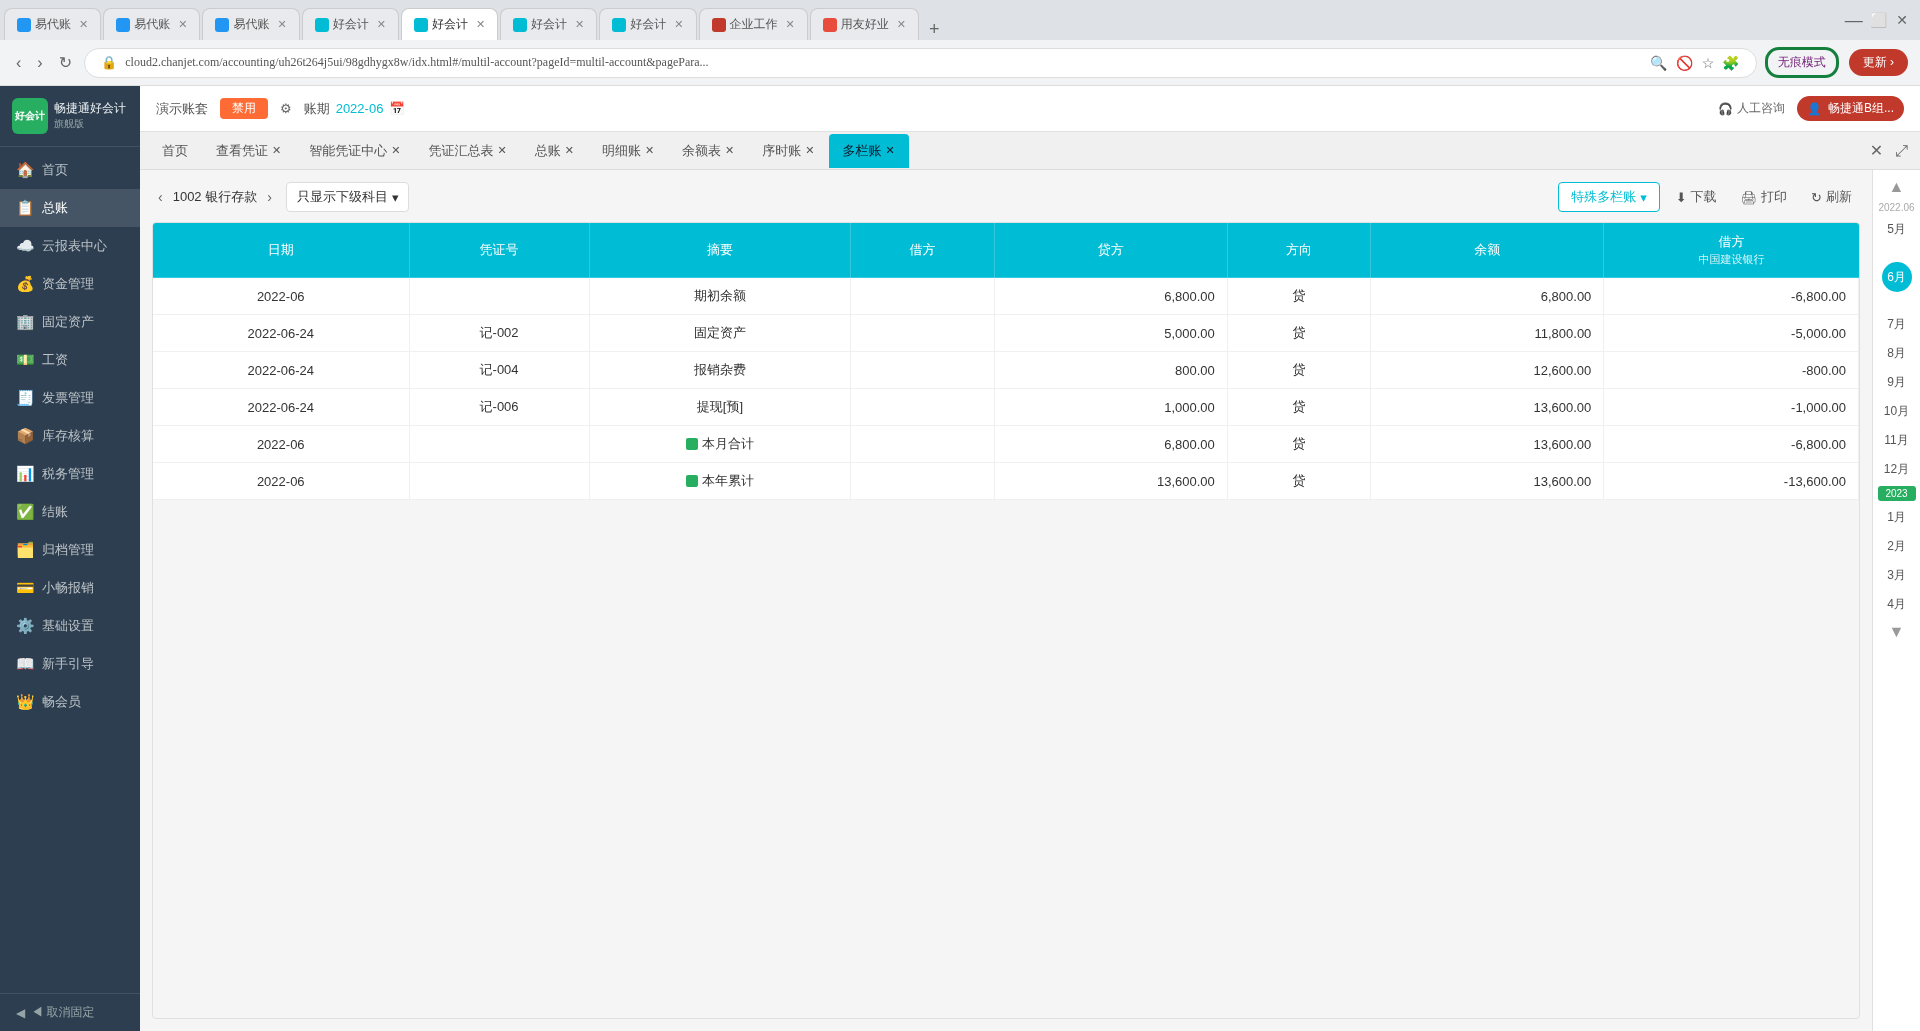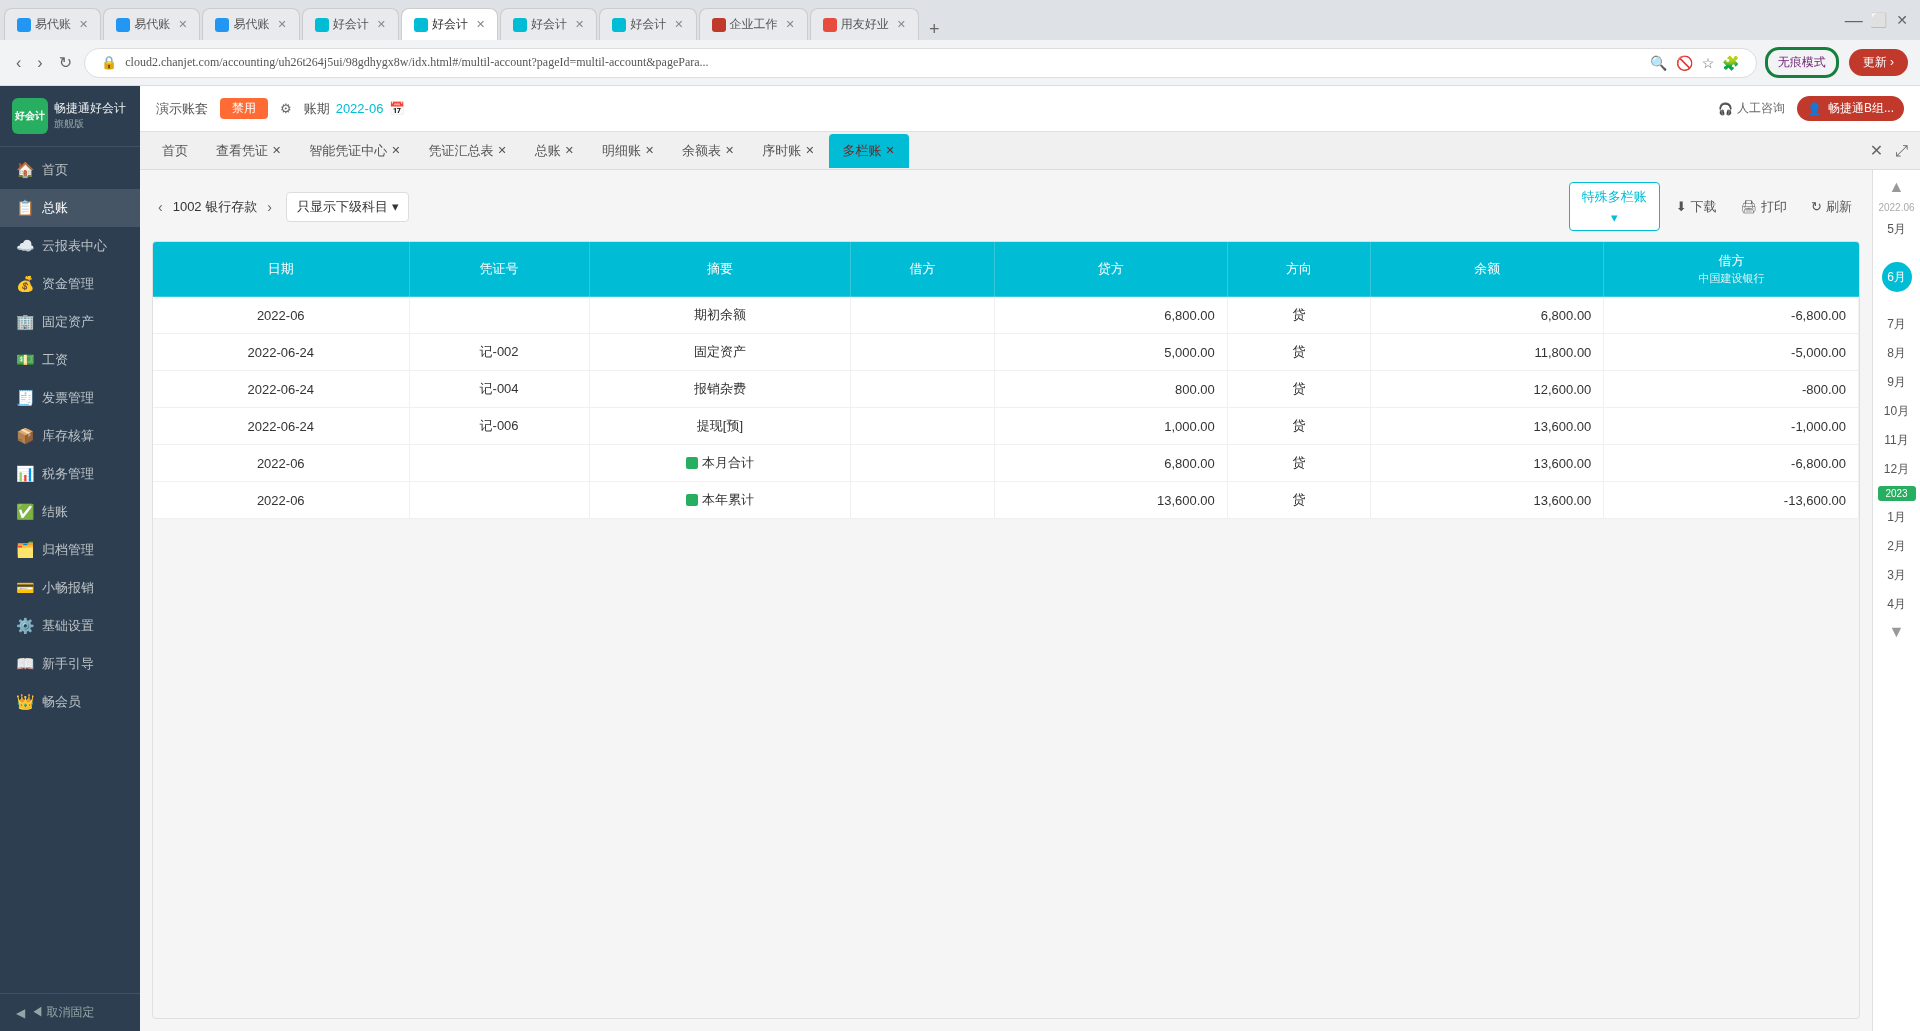--- a/index.html
+++ b/index.html
@@ -47,37 +47,37 @@
     .app-header { background: #fff; border-bottom: 1px solid #e0e0e0; padding: 0 16px; display: flex; align-items: center; gap: 12px; height: 46px; }
     .demo-badge { background: #ff6b35; color: white; padding: 2px 12px; border-radius: 4px; font-size: 12px; }
     .period-info { display: flex; align-items: center; gap: 6px; color: #555; font-size: 13px; }
     .header-right { margin-left: auto; display: flex; align-items: center; gap: 12px; }
     .consult-btn { color: #666; font-size: 12px; display: flex; align-items: center; gap: 4px; cursor: pointer; }
     .user-info { display: flex; align-items: center; gap: 6px; background: #c0392b; color: white; padding: 4px 10px; border-radius: 16px; font-size: 12px; cursor: pointer; }
 
     
     .page-tabs { background: #f0f0f0; display: flex; align-items: center; border-bottom: 1px solid #ddd; padding-left: 8px; height: 38px; }
     .page-tab { padding: 8px 14px; font-size: 13px; cursor: pointer; color: #555; white-space: nowrap; display: flex; align-items: center; gap: 4px; position: relative; }
-    .page-tab.active { background: #00bcd4; color: #7f1d1d; border-radius: 4px 4px 0 0; }
+    .page-tab.active { background: #00bcd4; color: #0f172a; border-radius: 4px 4px 0 0; }
     .page-tab .tab-x { font-size: 11px; color: inherit; cursor: pointer; }
     .tab-actions { margin-left: auto; display: flex; align-items: center; gap: 4px; padding-right: 8px; }
     .tab-action-btn { background: none; border: none; cursor: pointer; color: #666; font-size: 16px; padding: 4px; }
 
     
     .content-area { flex: 1; display: flex; overflow: hidden; }
     .ledger-area { flex: 1; display: flex; flex-direction: column; overflow: hidden; padding: 12px; }
 
     
     .toolbar { display: flex; align-items: center; gap: 8px; margin-bottom: 10px; }
     .account-nav { display: flex; align-items: center; gap: 4px; }
     .account-nav-btn { background: none; border: none; cursor: pointer; color: #666; font-size: 14px; padding: 2px 6px; }
     .account-code { font-size: 13px; color: #333; }
     .filter-dropdown { display: flex; align-items: center; gap: 4px; padding: 5px 10px; border: 1px solid #ddd; border-radius: 4px; background: #fff; cursor: pointer; font-size: 13px; color: #333; }
     .toolbar-right { margin-left: auto; display: flex; align-items: center; gap: 8px; }
-    .multi-col-btn { border: 1px solid #00bcd4; color: #00bcd4; background: white; padding: 5px 12px; border-radius: 4px; cursor: pointer; font-size: 13px; display: flex; align-items: center; gap: 4px; flex-direction: column; }
+    .multi-col-btn { border: 1px solid #00bcd4; color: #00bcd4; background: white; padding: 5px 12px; border-radius: 4px; cursor: pointer; font-size: 13px; display: flex; align-items: center; gap: 4px; }
     .action-btn { background: none; border: none; cursor: pointer; color: #555; font-size: 13px; display: flex; align-items: center; gap: 4px; padding: 5px 8px; }
 
     
     .ledger-table-wrapper { flex: 1; overflow: auto; border-radius: 4px; border: 1px solid #e0e0e0; }
     .ledger-table { width: 100%; border-collapse: collapse; min-width: 900px; }
     .ledger-table thead tr { background: #00bcd4; color: white; }
     .ledger-table thead th { padding: 10px 12px; text-align: center; font-weight: normal; font-size: 13px; border-right: 1px solid rgba(255,255,255,0.2); }
     .ledger-table thead th:last-child { border-right: none; }
     .ledger-table tbody tr { background: white; border-bottom: 1px solid #f0f0f0; }
     .ledger-table tbody td { padding: 9px 12px; text-align: center; font-size: 13px; color: #333; border-right: 1px solid #f0f0f0; }

